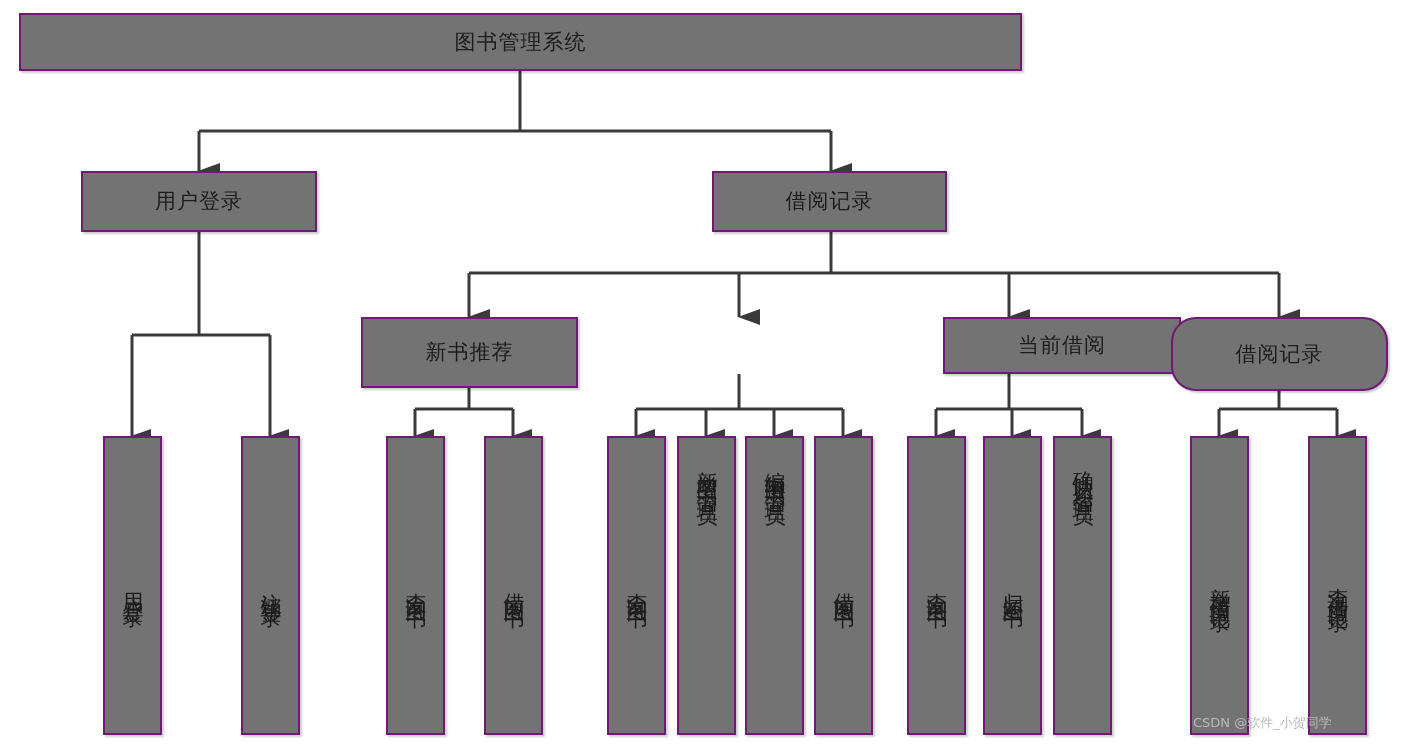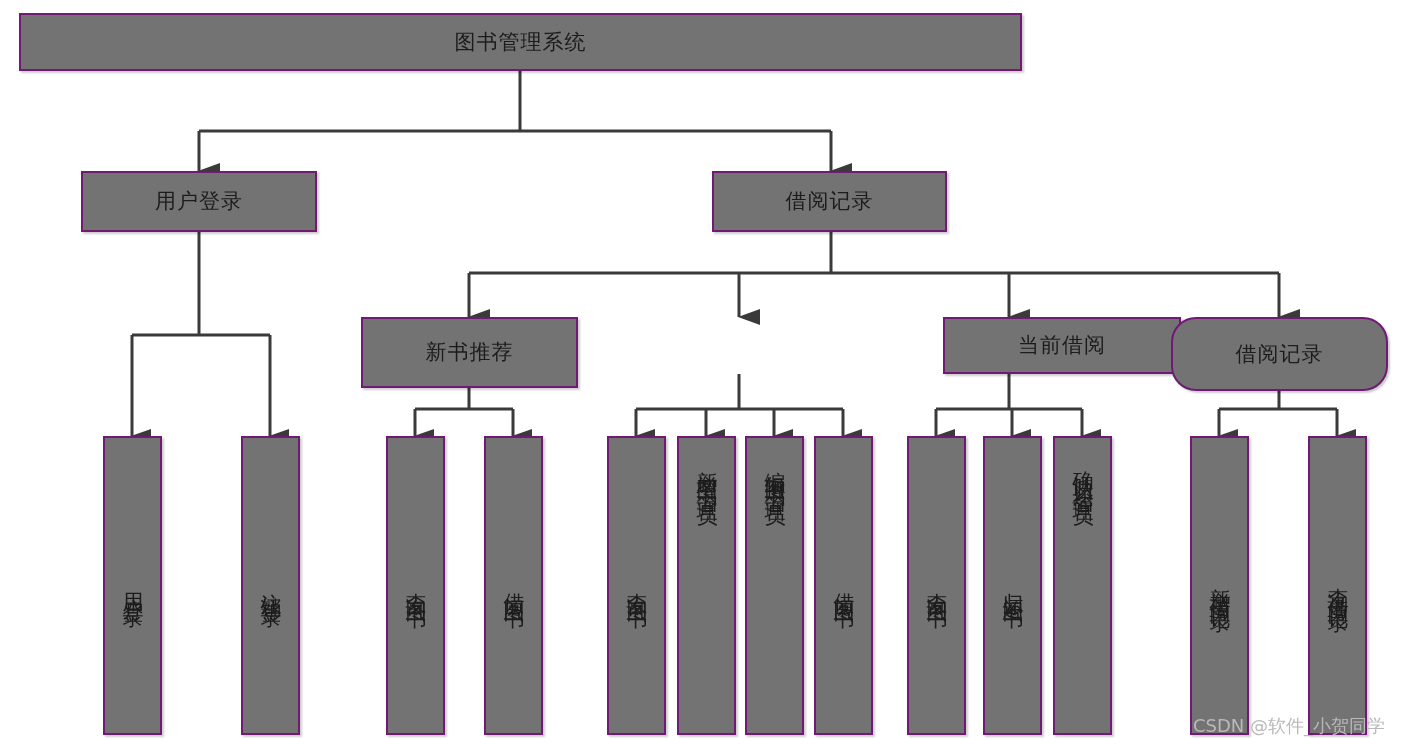--- a/index.html
+++ b/index.html
@@ -65,21 +65,21 @@
   }
   
   .node.v.centered {
     align-items: center;
     padding-top: 0;
   }
   #watermark {
     position: absolute;
     left: 1193px;
     top: 714px;
-    font-size: 18px;
+    font-size: 13px;
     color: #b9b9b9;
     white-space: nowrap;
     z-index: 3;
     font-family: "DejaVu Sans", "Liberation Sans", sans-serif;
   }
 </style>
 </head>
 <body>
 
 <div id="canvas">

